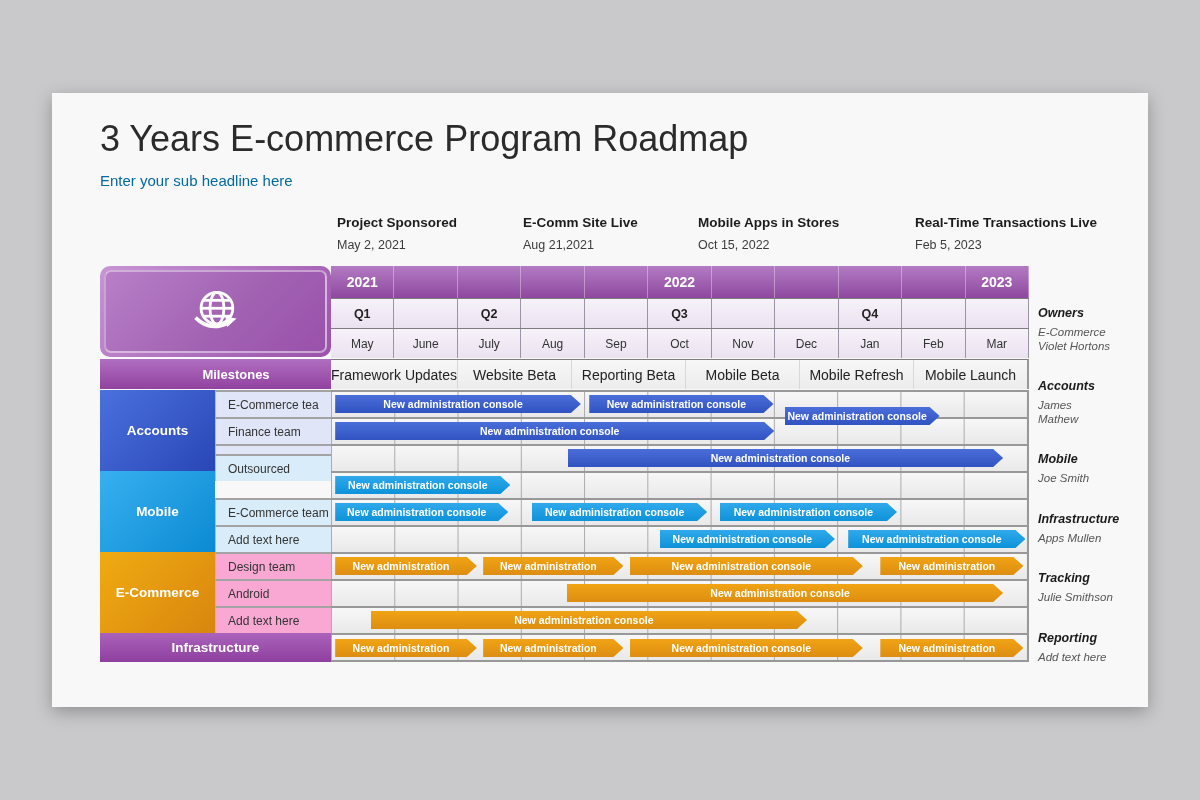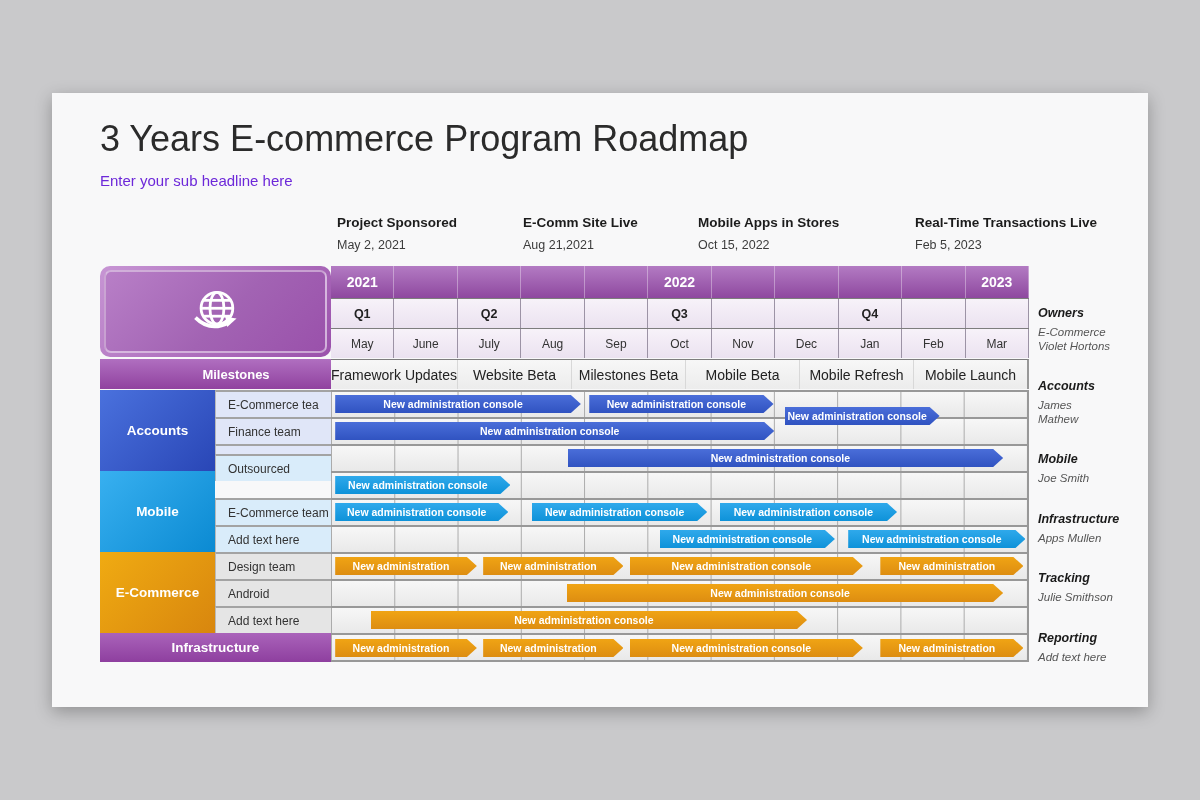--- a/index.html
+++ b/index.html
@@ -9,21 +9,21 @@
     font-family:"Liberation Sans", sans-serif;
     position:relative;
     overflow:hidden;
   }
   .slide {
     position:absolute; left:52px; top:93px; width:1096px; height:614px;
     background:#f8f8f9;
     box-shadow:0 5px 16px rgba(0,0,0,0.28);
   }
   .title { position:absolute; left:48px; top:25px; font-size:36px; color:#2b2b2b; font-weight:400; }
-  .subtitle { position:absolute; left:48px; top:79px; font-size:15px; color:#6d28d9; }
+  .subtitle { position:absolute; left:48px; top:79px; font-size:15px; color:#0369a1; }
 
   .top-milestone { position:absolute; top:122px; width:230px; }
   .tm-label { font-weight:700; font-size:13.5px; color:#1c1c1c; }
   .tm-date { font-size:12.5px; color:#3c3c3c; margin-top:8px; }
 
   .roadmap { position:absolute; left:48px; top:173px; width:929px; height:396px;padding-left:33px; }
 
   .globe-box {
     position:absolute; left:0; top:0; width:231px; height:91px;
     border-radius:10px; padding:4px;
@@ -66,21 +66,21 @@
   .cat-accounts { background:linear-gradient(135deg,#4a71dd,#2946b6); }
   .cat-mobile { background:linear-gradient(135deg,#38b0f0,#0b8ad2); }
   .cat-ecommerce { background:linear-gradient(135deg,#f0ab12,#d8860e); }
   .cat-infrastructure { width:231px; background:linear-gradient(180deg,#aa63ba,#8e3f9f); }
 
   .sub { position:absolute; left:115px; width:116px; height:27px;
     font-size:12px; color:#333; display:flex; align-items:center; padding-left:12px;
     border-top:2px solid #a3a3a3; border-left:1px solid #b9b9b9; }
   .sub-accounts { background:#e0e6f8; }
   .sub-mobile { background:#d9ecfa; }
-  .sub-ecommerce { background:#e5e5e5; }
+  .sub-ecommerce { background:#f9a8d4; }
 
   .grow { position:absolute; left:231px; width:698px;
     border-top:2px solid #989898; border-right:2px solid #989898;
     background-color:#f1f1f1;
     background-image:
       linear-gradient(to right, #ababab 1px, rgba(0,0,0,0) 1px),
       linear-gradient(180deg,#f7f7f7,#e9e9e9);
     background-size: calc(100%/11) 100%, 100% 100%;
   }
   .grow-last { border-bottom:2px solid #989898; }
@@ -179,21 +179,21 @@
           <div class="m-cell">Jan</div>
           <div class="m-cell">Feb</div>
           <div class="m-cell">Mar</div>
         </div>
     </div>
 
     <div class="ms-row-label">Milestones</div>
     <div class="ms-row-track" id="ms-track">
         <div class="ms-item">Framework Updates</div>
         <div class="ms-item">Website Beta</div>
-        <div class="ms-item">Milestones Beta</div>
+        <div class="ms-item">Reporting Beta</div>
         <div class="ms-item">Mobile Beta</div>
         <div class="ms-item">Mobile Refresh</div>
         <div class="ms-item">Mobile Launch</div>
       </div>
 
     <div id="grid-rows">
         <div class="grow" style="top: 124px; height: 27px;"></div>
         <div class="grow" style="top: 151px; height: 27px;"></div>
         <div class="grow" style="top: 178px; height: 27px;"></div>
         <div class="grow" style="top: 205px; height: 27px;"></div>

